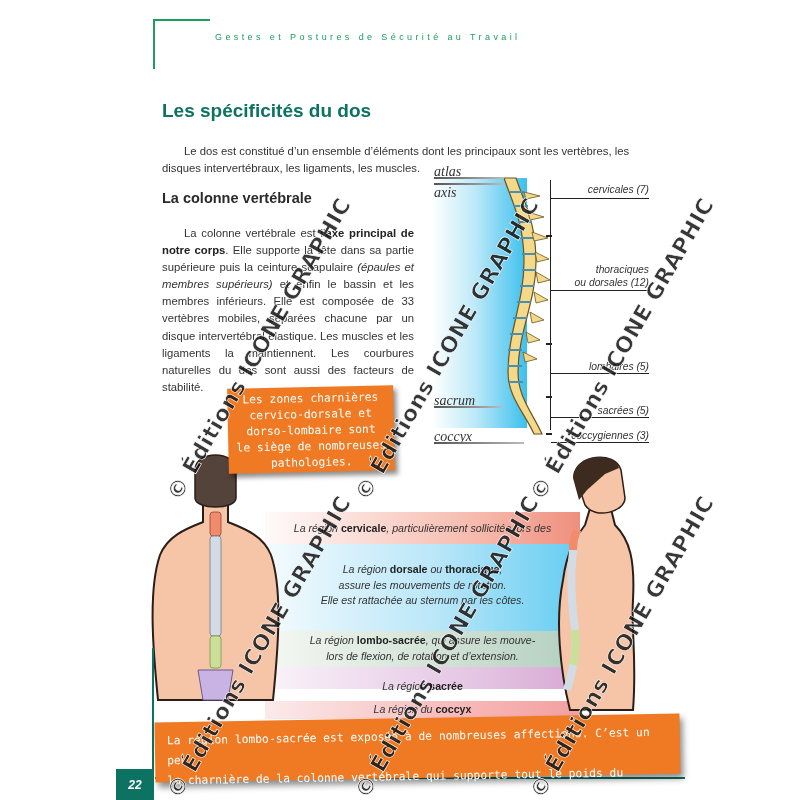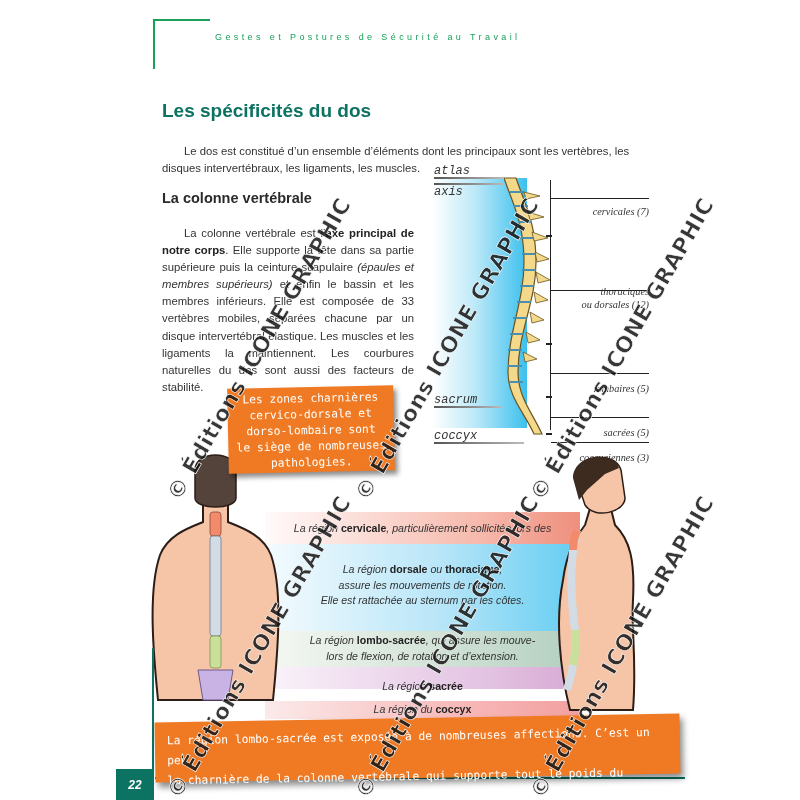--- a/index.html
+++ b/index.html
@@ -9,25 +9,25 @@
   .hdr-h{left:153px;top:19px;width:57px;height:2px;background:#1aa05a;}
   .hdr-v{left:153px;top:19px;width:2px;height:50px;background:#1aa05a;}
   .hdr-title{left:215px;top:32px;width:400px;font-size:9px;letter-spacing:3.4px;color:#1aa05a;font-family:"Liberation Sans",sans-serif;white-space:nowrap;}
   .page-title{left:162px;top:100px;font-size:19px;font-weight:bold;color:#0c7261;font-family:"Liberation Sans",sans-serif;}
   .intro{left:162px;top:143px;width:487px;font-size:11.3px;line-height:17px;font-family:"Liberation Sans",sans-serif;color:#333;text-indent:22px;}
   .sub-title{left:162px;top:190px;font-size:14.5px;font-weight:bold;color:#2a2a2a;font-family:"Liberation Sans",sans-serif;}
   .body-text{left:162px;top:225px;width:252px;font-size:11.3px;line-height:17.1px;text-align:justify;font-family:"Liberation Sans",sans-serif;color:#333;text-indent:22px;}
   .body-text b{color:#222;}
   
   .spine-bg{left:432px;top:178px;width:95px;height:250px;background:linear-gradient(90deg,#ffffff 0%,#bde9f8 45%,#3cc0ee 100%);border-radius:0 0 0 0;}
-  .leftlabel{font-size:12px;font-style:italic;color:#333;font-family:Liberation Mono, monospace;}
+  .leftlabel{font-size:14px;font-style:italic;color:#333;font-family:Liberation Serif, serif;}
   .leftline{height:2px;background:linear-gradient(90deg,#555,#bbb);}
   .bracket-v{left:550px;top:180px;width:1px;height:250px;background:#222;}
   .tick{left:546px;width:6px;height:2px;background:#222;}
-  .rlabel{width:100px;text-align:right;font-size:10.3px;font-style:italic;color:#333;font-family:Liberation Serif, serif;line-height:13px;margin-top:22px;}
+  .rlabel{width:100px;text-align:right;font-size:10.3px;font-style:italic;color:#333;font-family:Liberation Sans, sans-serif;line-height:13px;}
   .rline{left:551px;width:98px;height:1px;background:#222;}
   
   .orange1{left:228px;top:387px;width:166px;height:85px;background:#f07a23;color:#fff;font-family:"DejaVu Sans Mono","Liberation Mono",monospace;font-size:11.3px;line-height:16px;text-align:center;padding-top:4px;box-shadow:3px 4px 5px rgba(0,0,0,0.45);transform:rotate(-1.2deg);box-sizing:border-box;}
   .orange2{left:155px;top:718px;width:525px;height:60px;background:#f07a23;color:#fff;font-family:"DejaVu Sans Mono","Liberation Mono",monospace;font-size:11.3px;line-height:20px;padding:9px 10px 0 12px;box-sizing:border-box;box-shadow:3px 5px 6px rgba(0,0,0,0.45);transform:rotate(-1deg);}
   
   .band{left:265px;width:315px;text-align:center;font-family:"Liberation Sans",sans-serif;font-size:10.6px;font-style:italic;color:#333;line-height:15.5px;box-sizing:border-box;}
   .band b{font-style:normal;color:#222;}
   .b-cerv{top:512px;height:32px;background:linear-gradient(90deg,#fffafa 0%,#f6b7aa 70%,#ef8f7e 100%);padding-top:9px;}
   .b-dors{top:544px;height:87px;background:linear-gradient(90deg,#f4fbfe 0%,#b9e6f8 55%,#64cdf2 100%);padding-top:18px;}
   .b-lomb{top:631px;height:36px;background:linear-gradient(90deg,#f5f8f3 0%,#cfe0d4 60%,#b2cfbf 100%);padding-top:2px;}

